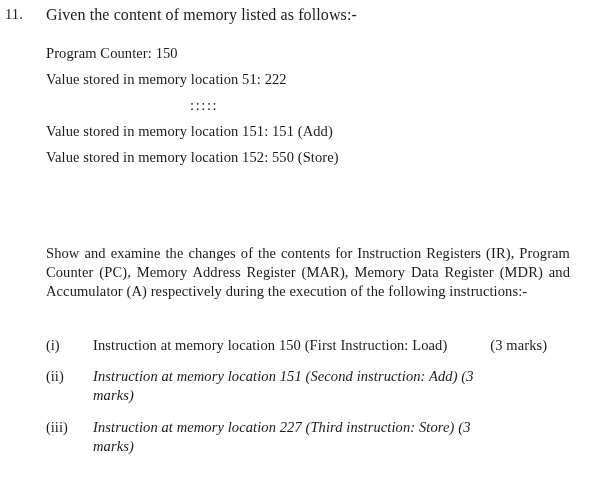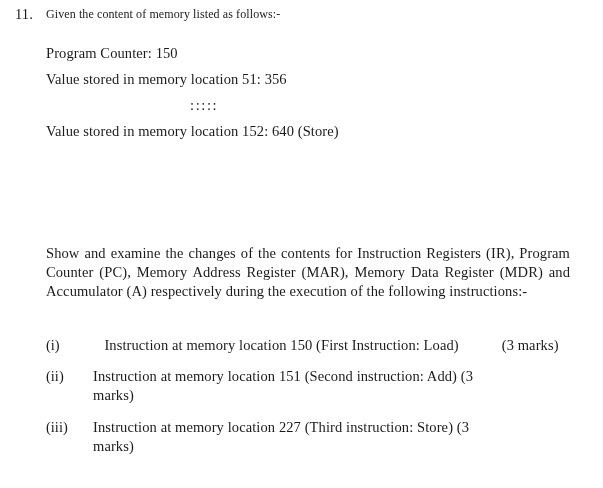--- a/index.html
+++ b/index.html
@@ -38,29 +38,28 @@
   }
 
   .q-number {
     position: absolute;
     left: 5px;
     top: 5px;
     width: 38px;
     font-size: 14.5px;
     line-height: 19px;
     letter-spacing: 0.1px;
-    text-align: center;
   }
 
   .q-stem {
     position: absolute;
     left: 46px;
     top: 5px;
     width: 524px;
-    font-size: 12px;
+    font-size: 16px;
     line-height: 19px;
     letter-spacing: 0.1px;
   }
 
   
   .mem-list {
     position: absolute;
     left: 46px;
     top: 40px;
     width: 524px;
@@ -121,30 +120,30 @@
     margin-left: 93px;
     width: 477px;
     font-size: 14.5px;
     line-height: 19.2px;
     letter-spacing: 0.1px;
   }
 
   
   .sub-body.one-line {
     white-space: nowrap;
-    text-align: center;
   }
   .sub-body.one-line .marks {
     padding-left: 43px;
   }
 
   
   .sub-body.wrap {
     text-align: justify;
     text-justify: inter-word;
+    font-style: italic;
   }
   .sub-body.wrap .text-run {
     
   }
   .sub-body.wrap .marks {
     
   }
 
   .nowrap { white-space: nowrap; }
 
@@ -160,23 +159,24 @@
 
   <div class="question">
     <div class="q-row">
       <span class="q-number">11.</span>
       <span class="q-stem">Given the content of memory listed as follows:-</span>
     </div>
   </div>
 
   <div class="mem-list">
     <div class="mem-line">Program Counter: 150</div>
-    <div class="mem-line">Value stored in memory location 51: 356</div>
+    <div class="mem-line">Value stored in memory location 51: 222</div>
     <div class="mem-ellipsis">:::::</div>
-    <div class="mem-line">Value stored in memory location 152: 640 (Store)</div>
+    <div class="mem-line">Value stored in memory location 151: 151 (Add)</div>
+    <div class="mem-line">Value stored in memory location 152: 550 (Store)</div>
   </div>
 
   <div class="para">Show and examine the changes of the contents for Instruction Registers (IR), Program Counter (PC), Memory Address Register (MAR), Memory Data Register (MDR) and Accumulator (A) respectively during the execution of the following instructions:-</div>
 
   <div class="subitems">
 
     <div class="subitem">
       <span class="sub-label">(i)</span>
       <div class="sub-body one-line">
         <span class="text-run">Instruction at memory location 150 (First Instruction: Load)</span><span class="marks nowrap">(3 marks)</span>

